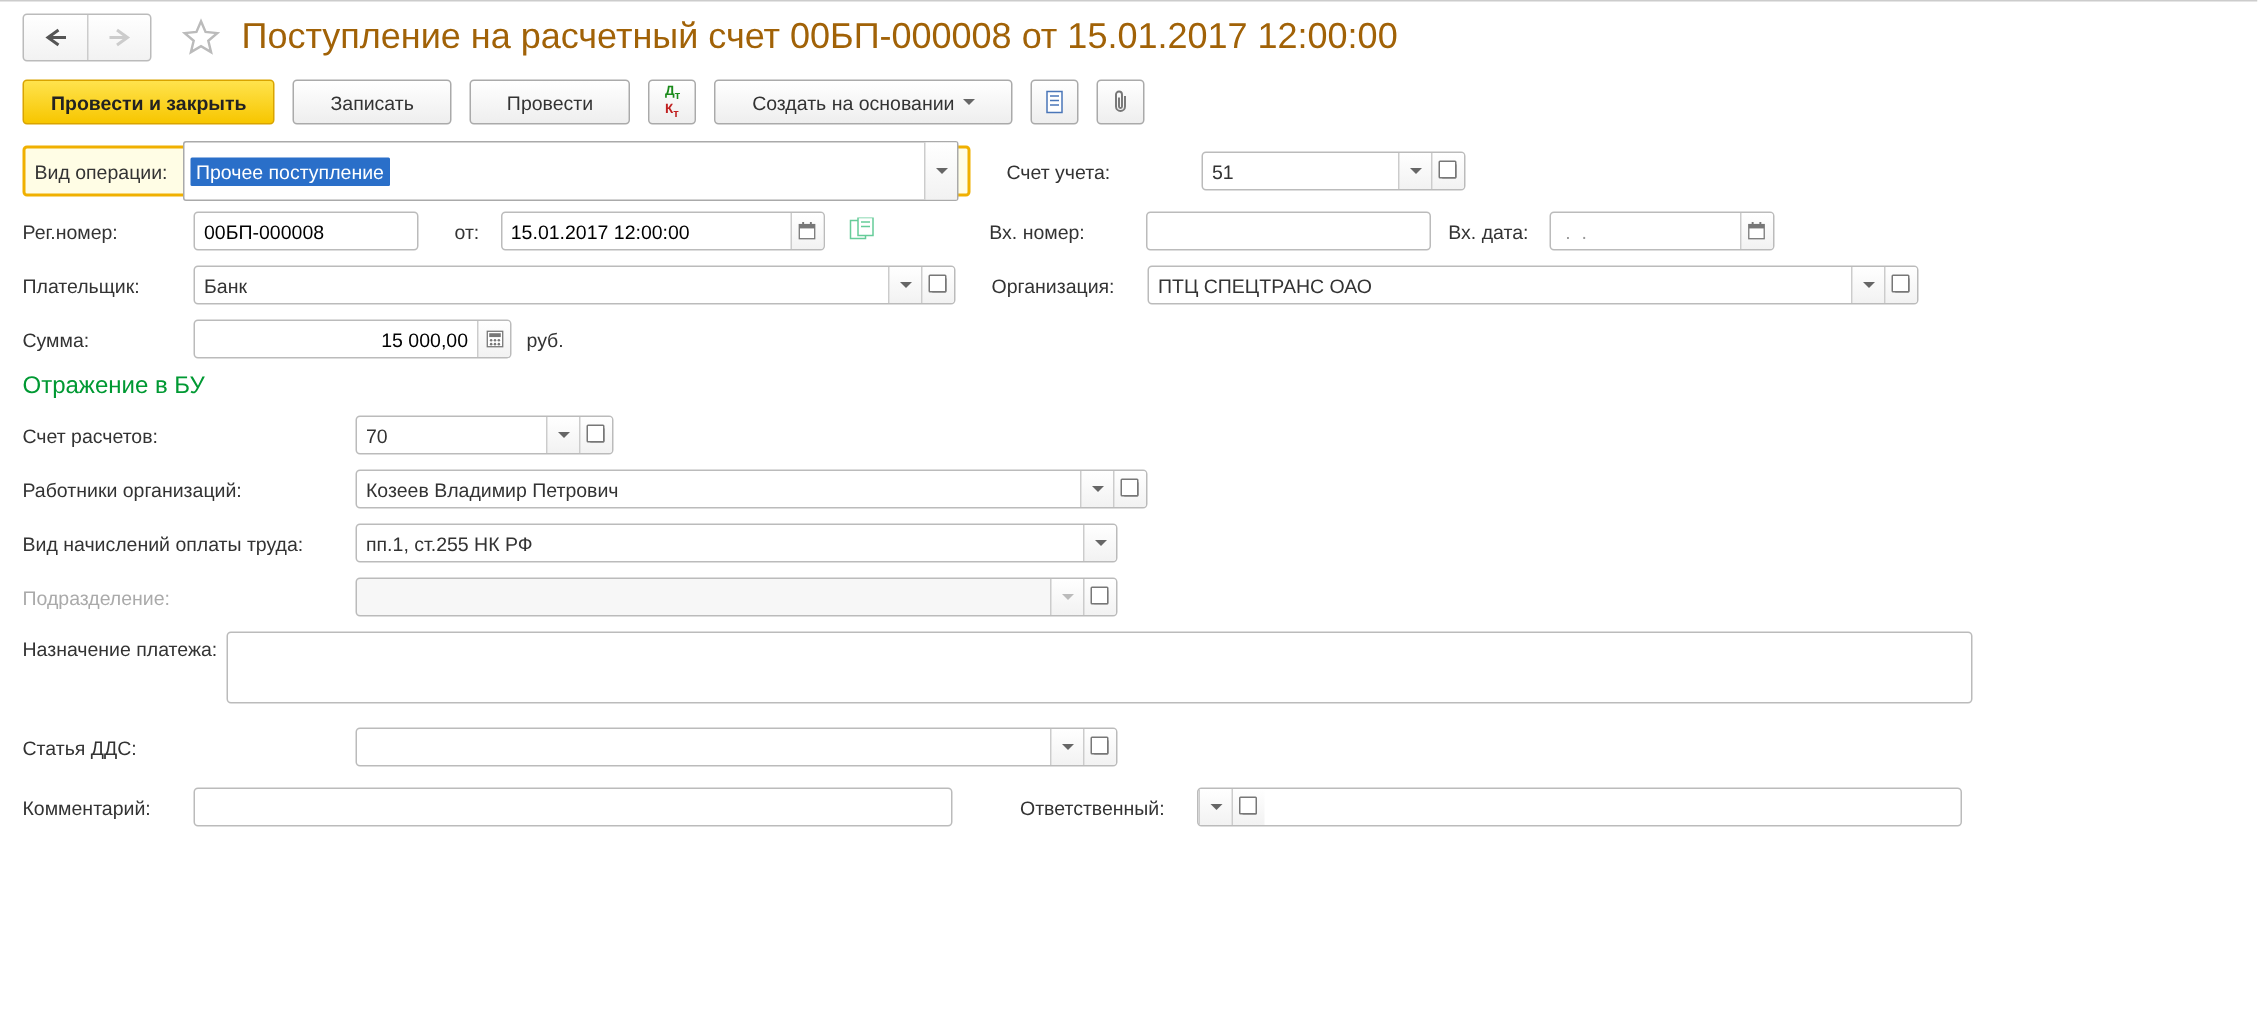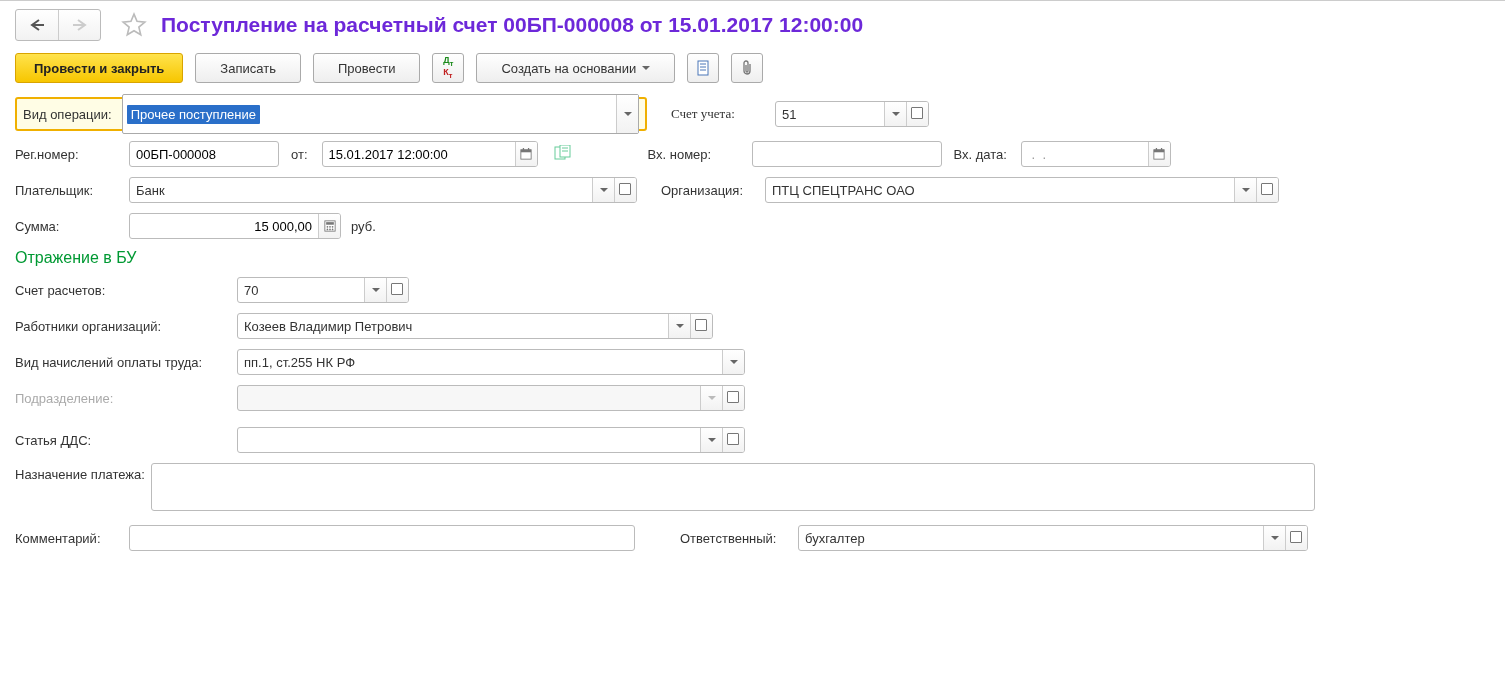--- a/index.html
+++ b/index.html
@@ -37,23 +37,22 @@
   }
   .nav-btn + .nav-btn { border-left: 1px solid #ccc; }
   .nav-btn.disabled { color: #ccc; }
   .star-icon {
     width: 26px;
     height: 26px;
     margin: 0 6px 0 12px;
     cursor: pointer;
   }
   .page-title {
-    font-size: 21px;
-    color: #6d28d9;
-    font-weight: bold;
+    font-size: 24px;
+    color: #a16207;
   }
   .toolbar {
     display: flex;
     align-items: center;
     padding: 0 15px 14px 15px;
     gap: 12px;
   }
   .btn {
     height: 30px;
     padding: 0 24px;
@@ -268,38 +267,38 @@
       <div class="sel-highlight">
         <span style="flex:1; display:flex; align-items:center; padding-left:2px;">
           <span class="selected">Прочее поступление</span>
         </span>
         <div class="ig-btn">
             <span class="tri-down"></span>
           </div>
       </div>
     </div>
     <div class="col-gap"></div>
-    <span class="label" style="min-width:104px;font-family:Liberation Serif, serif;">Счет учета:</span>
-    <div class="input-group" style="width:154px;">
+    <span class="label" style="min-width:104px;">Счет учета:</span>
+    <div class="input-group" style="width:176px;margin-left:26px;">
       <span class="val">51</span>
       <div class="ig-btn">
           <span class="tri-down"></span>
         </div>
       <div class="ig-btn">
           <span class="open-icon"></span>
         </div>
     </div>
   </div>
 
   <div class="form-row">
     <span class="label">Рег.номер:</span>
     <div class="input-group" style="width:150px;">
       <input value="00БП-000008" style="">
     </div>
-    <span class="label" style="min-width:auto; margin:0 8px 0 12px;">от:</span>
+    <span class="label" style="min-width:auto; margin:0 8px 0 24px;">от:</span>
     <div class="input-group" style="width:216px;">
       <input value="15.01.2017 12:00:00" style="">
       <div class="ig-btn">
         <svg class="cal-icon" viewBox="0 0 14 14">
             <rect x="1" y="2" width="12" height="11" fill="#fff" stroke="#777"></rect>
             <rect x="1" y="2" width="12" height="3" fill="#777"></rect>
             <line x1="4" y1="0" x2="4" y2="3" stroke="#777" stroke-width="1.5"></line>
             <line x1="10" y1="0" x2="10" y2="3" stroke="#777" stroke-width="1.5"></line>
           </svg>
       </div>
@@ -386,21 +385,21 @@
           <span class="tri-down"></span>
         </div>
       <div class="ig-btn">
           <span class="open-icon"></span>
         </div>
     </div>
   </div>
 
   <div class="form-row">
     <span class="label" style="min-width:222px;">Работники организаций:</span>
-    <div class="input-group" style="width:476px;">
+    <div class="input-group" style="width:528px;">
       <span class="val">Козеев Владимир Петрович</span>
       <div class="ig-btn">
           <span class="tri-down"></span>
         </div>
       <div class="ig-btn">
           <span class="open-icon"></span>
         </div>
     </div>
   </div>
 
@@ -420,47 +419,46 @@
       <span class="val"></span>
       <div class="ig-btn" style="color:#bbb;">
           <span class="tri-down" style="border-top-color:#bbb;"></span>
         </div>
       <div class="ig-btn" style="color:#bbb;">
           <span class="open-icon" style="border-color:#bbb;"></span>
         </div>
     </div>
   </div>
 
+  <div class="form-row" style="align-items:flex-start;">
+    <span class="label" style="min-width:114px; padding-top:4px;">Назначение платежа:</span>
+    <textarea class="plain" style="width: 1164px; height: 48px;"></textarea>
+  </div>
+
   <div class="form-row" style="margin-top:16px;">
     <span class="label" style="min-width:222px;">Статья ДДС:</span>
     <div class="input-group" style="width:508px;">
       <span class="val"></span>
       <div class="ig-btn">
           <span class="tri-down"></span>
         </div>
       <div class="ig-btn">
           <span class="open-icon"></span>
         </div>
     </div>
   </div>
 
-  <div class="form-row" style="align-items:flex-start;">
-    <span class="label" style="min-width:114px; padding-top:4px;">Назначение платежа:</span>
-    <textarea class="plain" style="width: 1164px; height: 48px;"></textarea>
-  </div>
-
   <div class="form-row" style="margin-top:14px;">
     <span class="label">Комментарий:</span>
     <div class="input-group" style="width:506px;">
       <input value="" style="">
     </div>
     <div style="width:26px;"></div>
     <span class="label" style="min-width:118px;margin-left:19px;">Ответственный:</span>
     <div class="input-group" style="width:510px;">
-      <span class="val">бухгалтер</span>
       <div class="ig-btn">
           <span class="tri-down"></span>
         </div>
       <div class="ig-btn">
           <span class="open-icon"></span>
         </div>
     </div>
   </div>
 
 </div>

